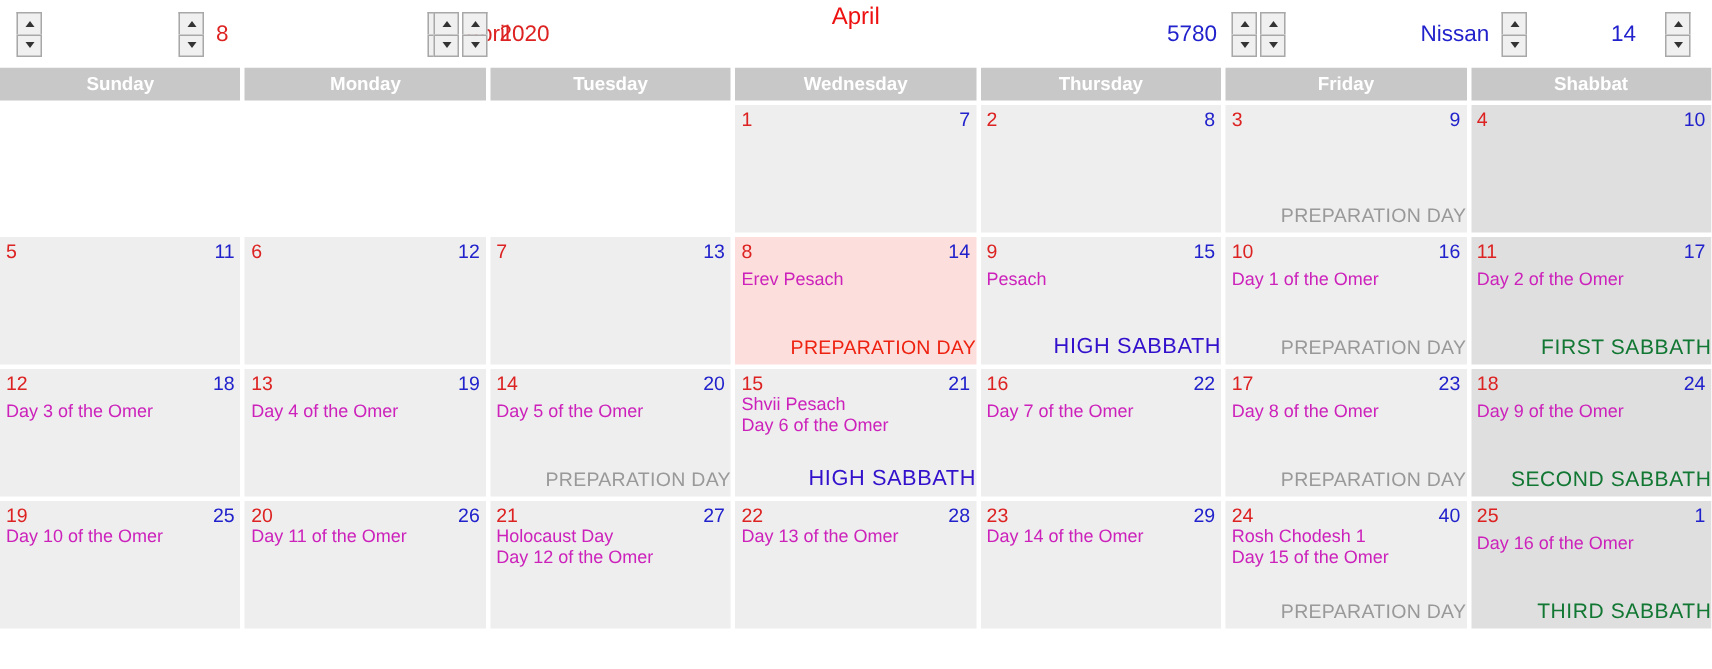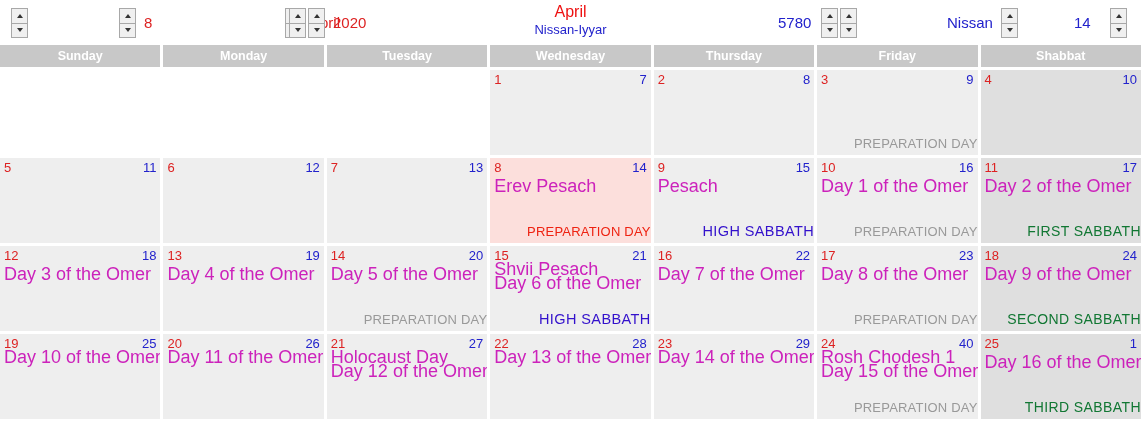--- a/index.html
+++ b/index.html
@@ -136,21 +136,21 @@
     height: 15px;
   }
   .greg-num { font-size: 13px; color: #dd2222; }
   .heb-num  { font-size: 13px; color: #2222cc; }
 
   .events {
     margin-top: 5px;
     line-height: 13.5px;
   }
   .event-line {
-    font-size: 18px;
+    font-size: 12px;
     color: #cc22bb;
     white-space: nowrap;
   }
   .events.tight { margin-top: 0; }
 
   .status {
     position: absolute;
     left: 0;
     right: 0;
     bottom: 4px;
@@ -277,21 +277,20 @@
         </span>
       <span class="spin-btn down">
           <span class="arrow-down"></span>
         </span>
     </span>
     <span class="nav-value red-txt">2020</span>
   </div>
 
   <div class="title-block">
     <div class="title-main">April</div>
-    <div class="title-sub">Nissan-Iyyar</div>
   </div>
 </div>
 
 <div class="calendar">
   <div class="grid-row dow-row" id="dow-row">
       <div class="dow-cell">Sunday</div>
       <div class="dow-cell">Monday</div>
       <div class="dow-cell">Tuesday</div>
       <div class="dow-cell">Wednesday</div>
       <div class="dow-cell">Thursday</div>

